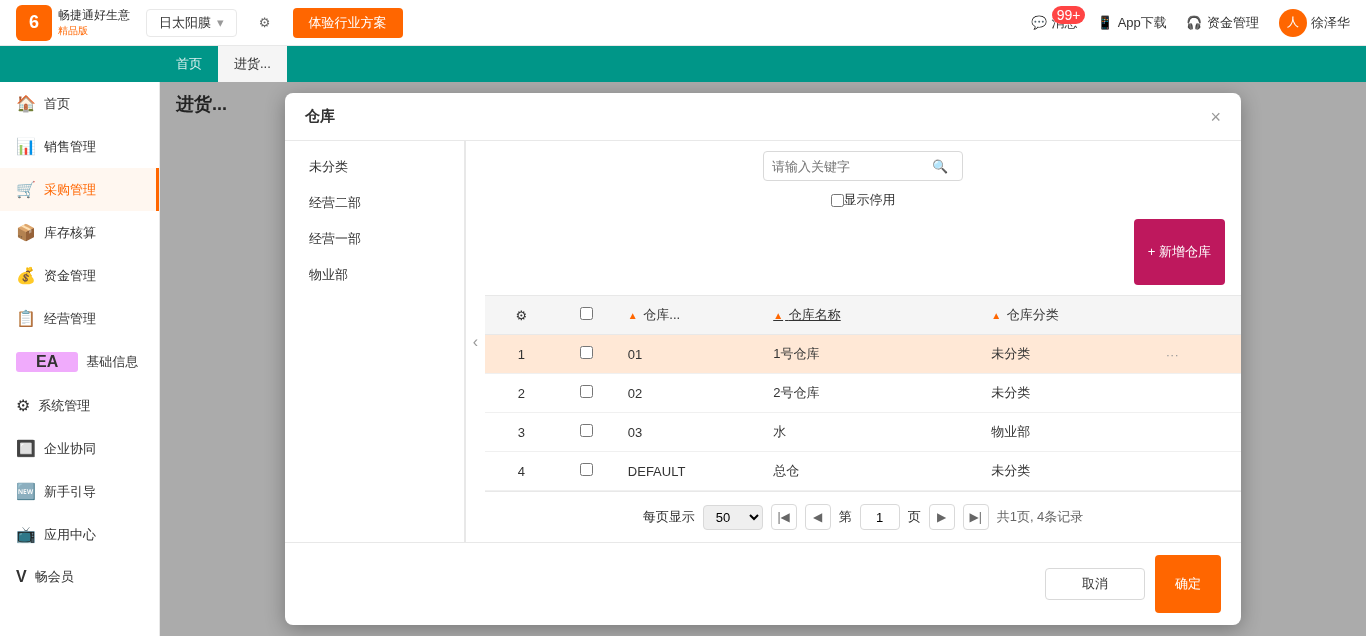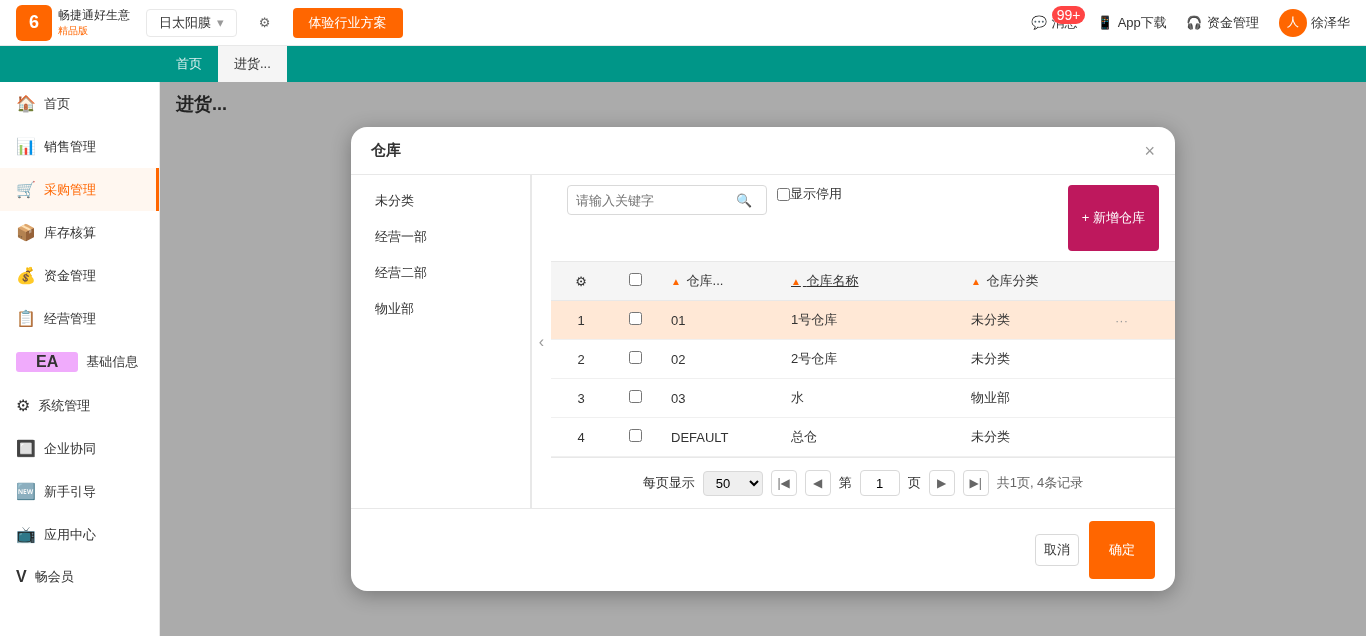--- a/index.html
+++ b/index.html
@@ -168,22 +168,22 @@
       background: rgba(0,0,0,0.3);
       z-index: 100;
       display: flex;
       align-items: center;
       justify-content: center;
     }
 
     
     .dialog {
       background: white;
-      border-radius: 16px;
-      width: 824px;
+      border-radius: 8px;
+      width: 956px;
       max-height: 560px;
       box-shadow: 0 4px 20px rgba(0,0,0,0.3);
       display: flex;
       flex-direction: column;
     }
     .dialog-header {
       display: flex;
       align-items: center;
       justify-content: space-between;
       padding: 14px 20px;
@@ -254,24 +254,25 @@
 
     
     .content-panel {
       flex: 1;
       display: flex;
       flex-direction: column;
       overflow: hidden;
     }
     .content-toolbar {
       display: flex;
-      align-items: flex-start;
+      align-items: center;
       padding: 10px 16px;
       gap: 10px;
       border-bottom: 1px solid #e8e8e8;
+      flex-direction: column;
     }
     .search-box {
       display: flex;
       align-items: center;
       border: 1px solid #d9d9d9;
       border-radius: 4px;
       padding: 0 8px;
       height: 30px;
       width: 200px;
     }
@@ -382,21 +383,21 @@
     
     .dialog-footer {
       display: flex;
       align-items: center;
       justify-content: flex-end;
       padding: 12px 20px;
       border-top: 1px solid #e8e8e8;
       gap: 10px;
     }
     .btn-cancel {
-      padding: 6px 8px;
+      padding: 6px 36px;
       border: 1px solid #d9d9d9;
       border-radius: 4px;
       background: white;
       cursor: pointer;
       font-size: 13px;
       color: #333;
     }
     .btn-confirm {
       padding: 20px 20px;
       border: none;
@@ -547,24 +548,24 @@
         </div>
 
         <div class="dialog-body">
 
           <div class="panel-with-collapse">
             <div class="category-panel">
               <div class="category-item">
                 <span>未分类</span>
               </div>
               <div class="category-item">
-                <span>经营一部</span>
+                <span>经营二部</span>
               </div>
               <div class="category-item">
-                <span>经营二部</span>
+                <span>经营一部</span>
               </div>
               <div class="category-item">
                 <span>物业部</span>
               </div>
             </div>
             <div class="collapse-btn">
               <span>‹</span>
             </div>
 
             <div class="content-panel">

